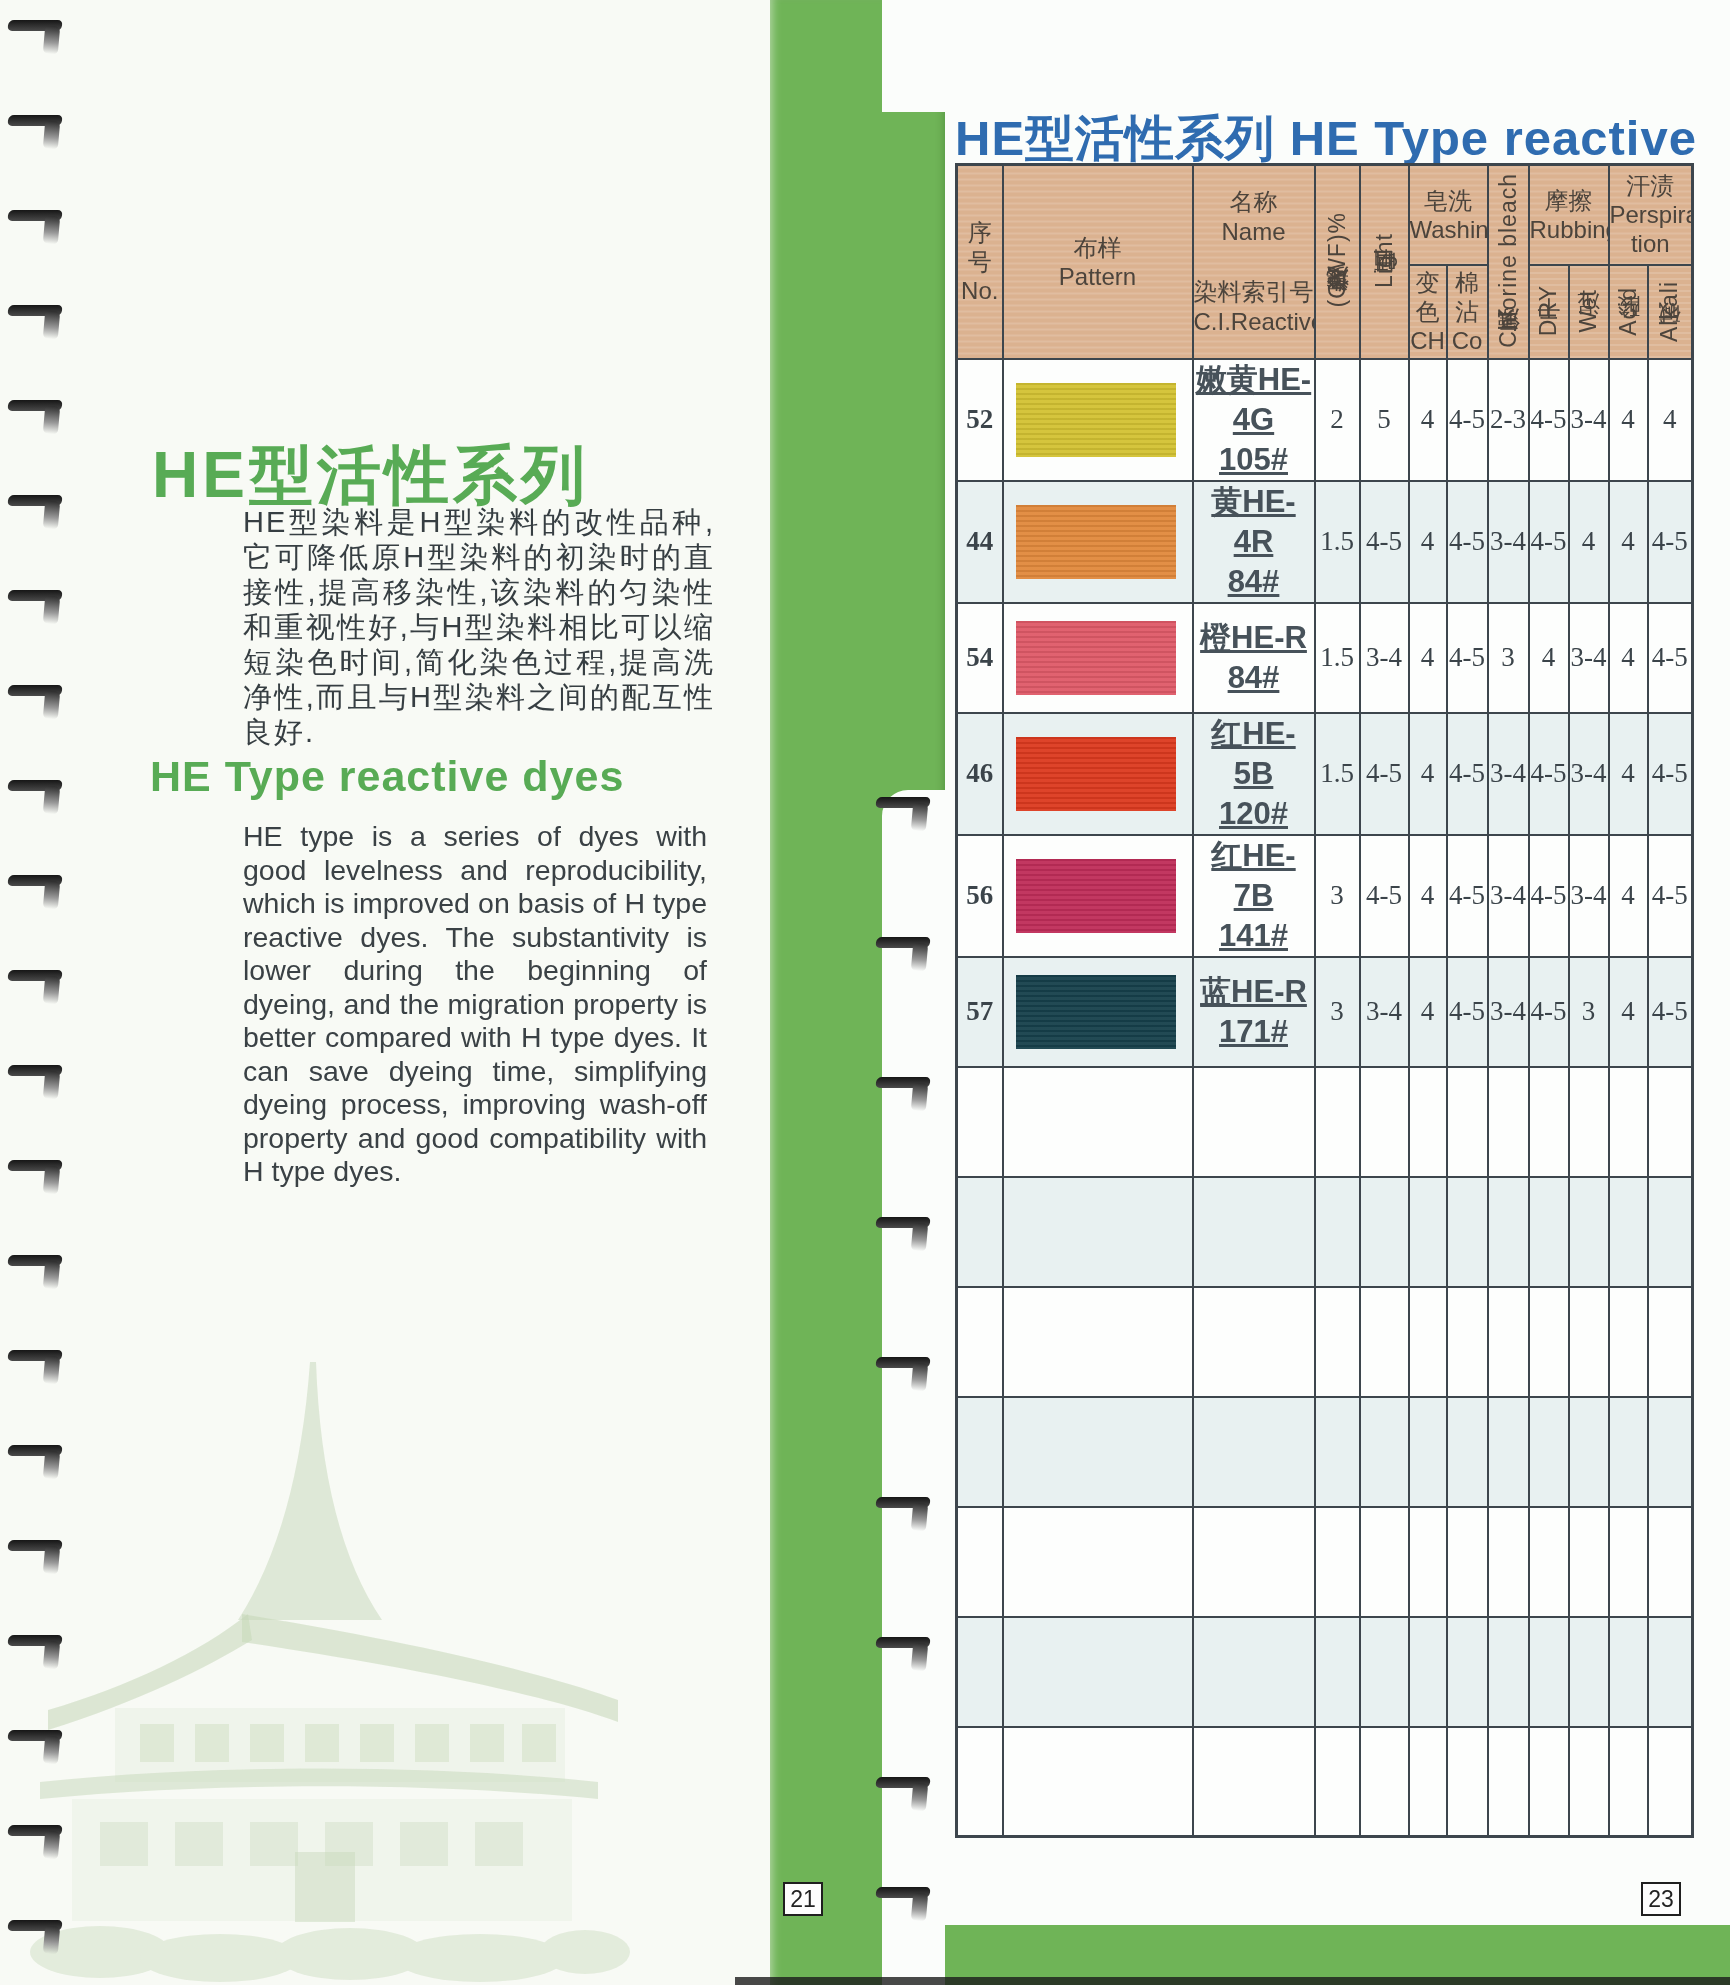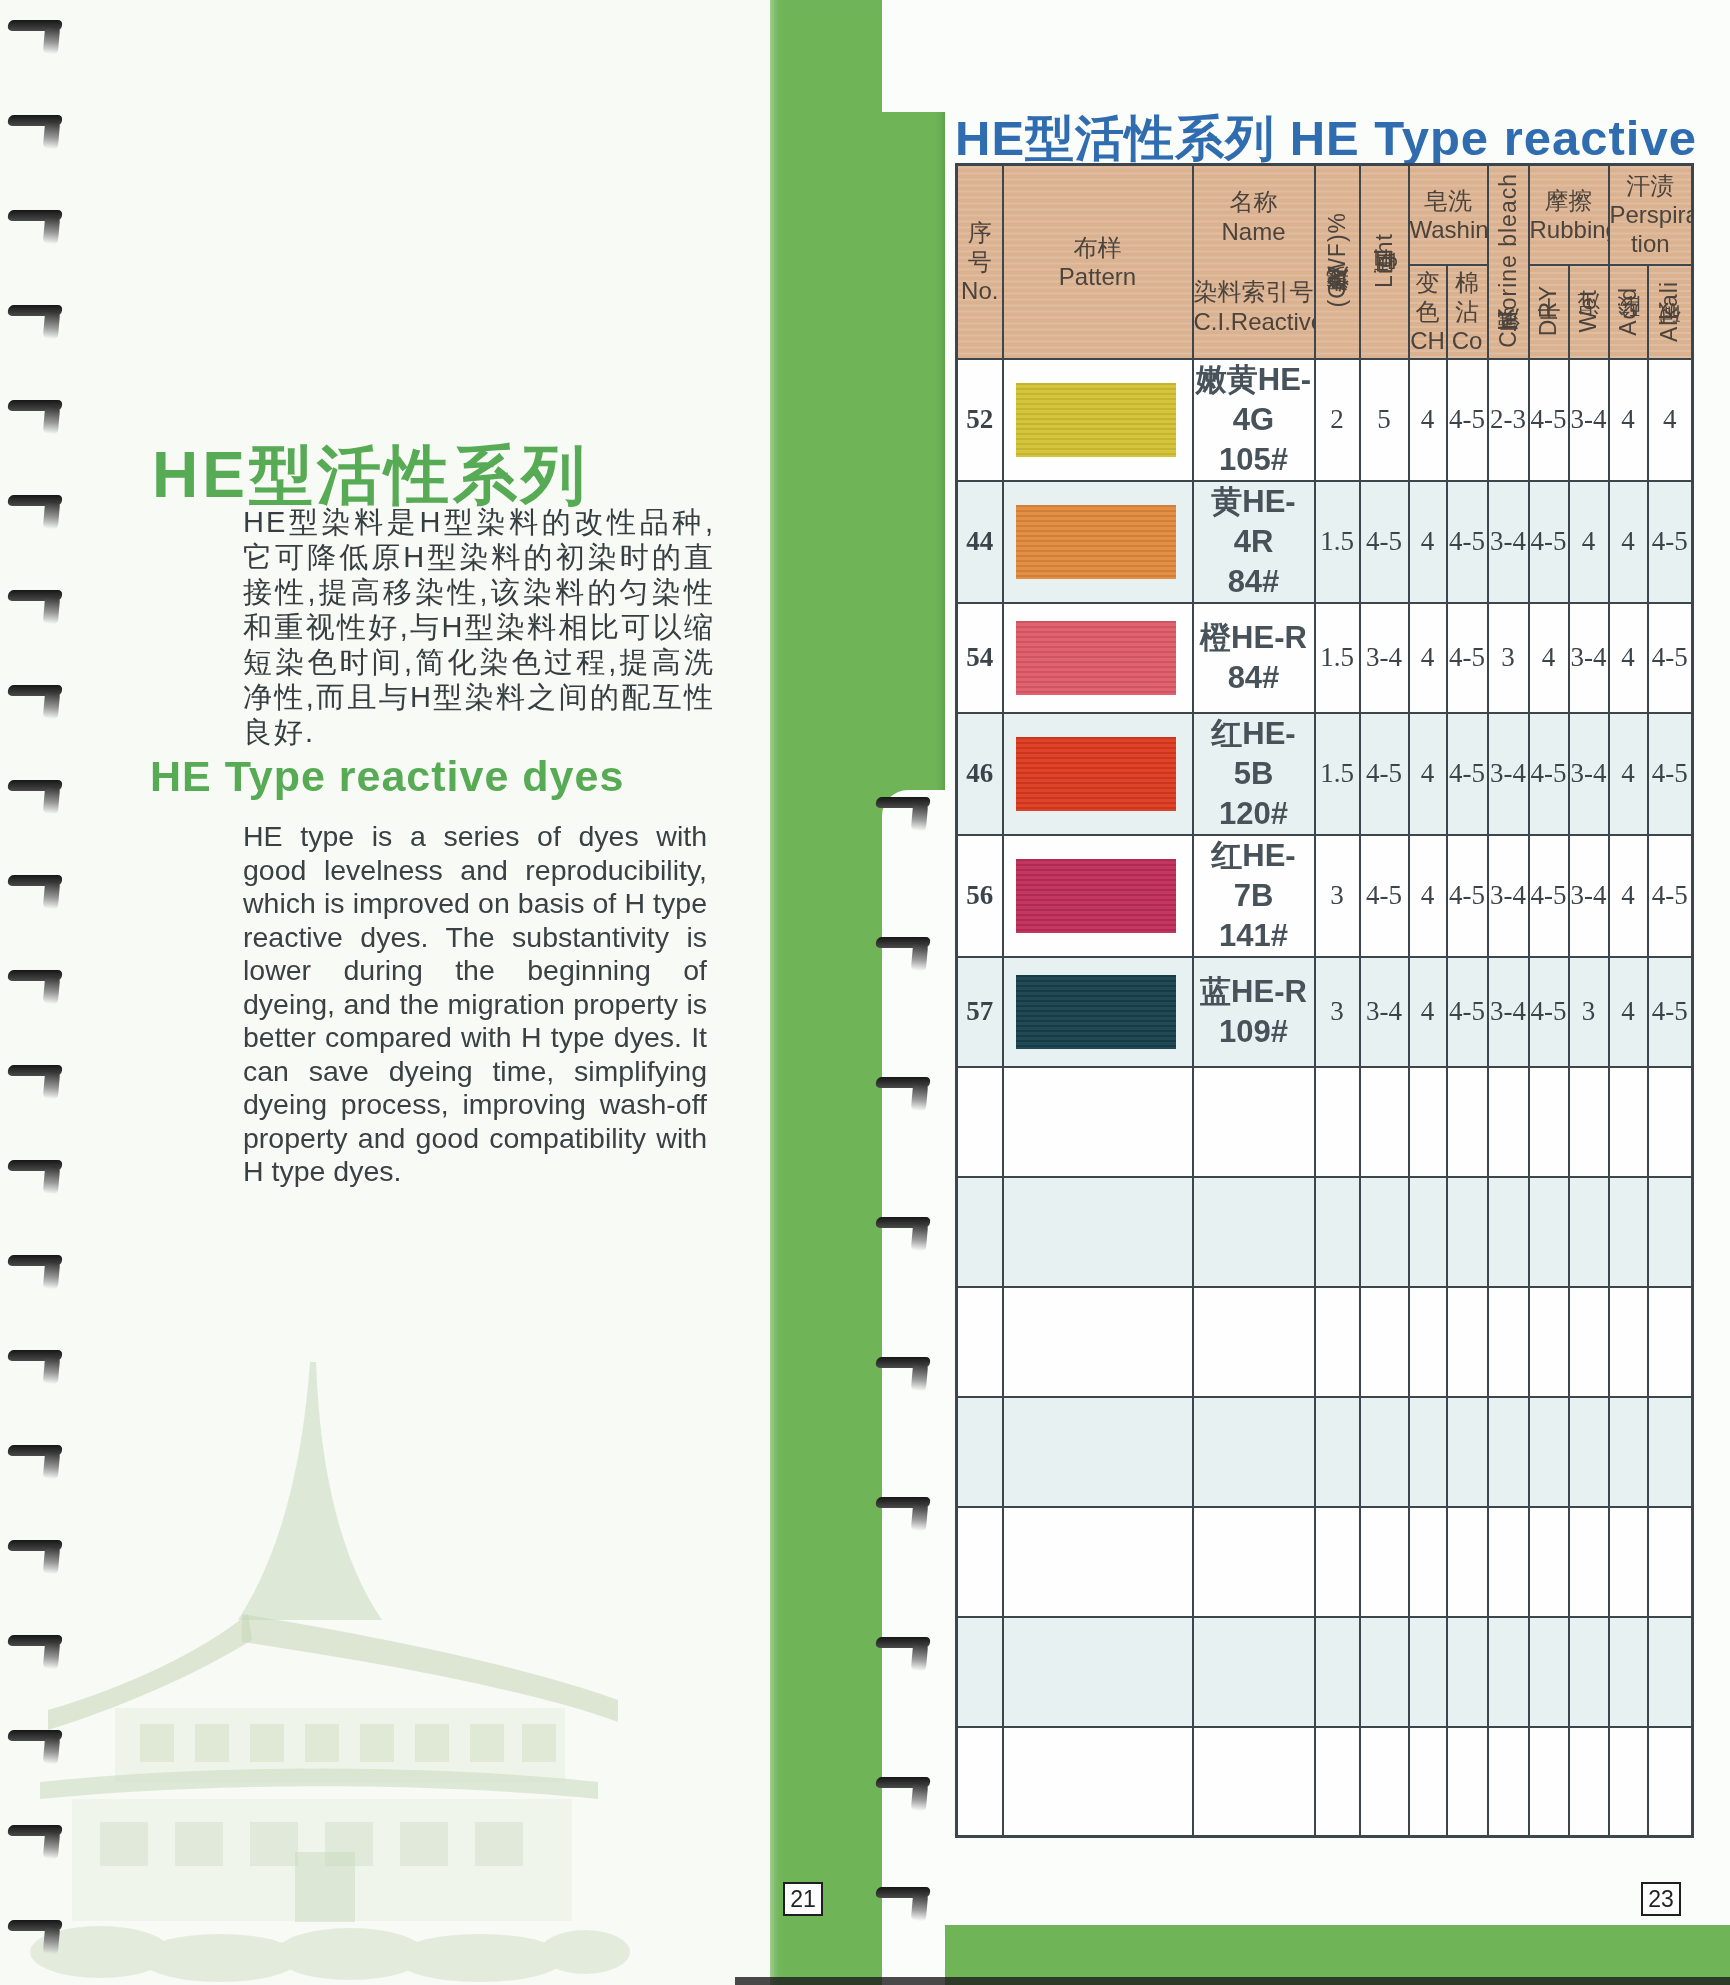--- a/index.html
+++ b/index.html
@@ -45,21 +45,21 @@
     background:repeating-linear-gradient(180deg, rgba(255,255,255,.14) 0 2px, rgba(0,0,0,0) 2px 6px),#dbb290;
     color:#4c443c;font-weight:normal;font-size:24px;line-height:29px;
   }
   tr.hrow1{height:100px;} tr.hrow2{height:94px;}
   .vtext{writing-mode:vertical-rl;transform:rotate(180deg);margin:0 auto;font-size:23px;letter-spacing:1px;line-height:1;}
   .name-hdr{font-size:24px;line-height:30px;}
   tbody tr{height:110px;background:#fdfefd;}
   tbody tr.tint{background:#e8f1f1;}
   td.cell-no{font-family:"Liberation Serif",serif;font-size:27px;color:#3b444a;font-weight:bold;}
   td.cell-val{font-family:"Liberation Serif",serif;font-size:27px;color:#3b444a;}
-  td.cell-name{font-size:31px;font-weight:600;color:#47525a;line-height:40px;}
+  td.cell-name{font-size:31px;font-weight:600;color:#47525a;line-height:40px;text-decoration:underline;}
   .swatch{width:160px;height:74px;margin:0 auto;margin-left:12px;
     background-image:repeating-linear-gradient(180deg, rgba(0,0,0,.07) 0 2px, rgba(255,255,255,.05) 2px 5px);}
   
   .ring{position:absolute;width:58px;height:40px;pointer-events:none;}
   .ring::before{content:"";position:absolute;left:0;top:2px;width:54px;height:11px;
     background:linear-gradient(180deg,#161616,#4a4a4a);border-radius:5px;transform:skewX(-10deg);}
   .ring::after{content:"";position:absolute;left:36px;top:8px;width:15px;height:28px;
     background:linear-gradient(180deg,#2e2e2e,#9a9a9a 60%,rgba(200,200,200,0));border-radius:5px;transform:rotate(5deg);}
   
   .building{left:10px;top:1352px;}
@@ -297,21 +297,21 @@
           <td class="cell-val">4</td>
           <td class="cell-val">4-5</td>
         </tr>
         <tr class="tint">
           <td class="cell-no">57</td>
           <td class="cell-pattern">
             <div class="swatch" style="background-color: rgb(22, 64, 75);"></div>
           </td>
           <td class="cell-name">
             <div>蓝HE-R</div>
-            <div>109#</div>
+            <div>171#</div>
           </td>
           <td class="cell-val">3</td>
           <td class="cell-val">3-4</td>
           <td class="cell-val">4</td>
           <td class="cell-val">4-5</td>
           <td class="cell-val">3-4</td>
           <td class="cell-val">4-5</td>
           <td class="cell-val">3</td>
           <td class="cell-val">4</td>
           <td class="cell-val">4-5</td>

